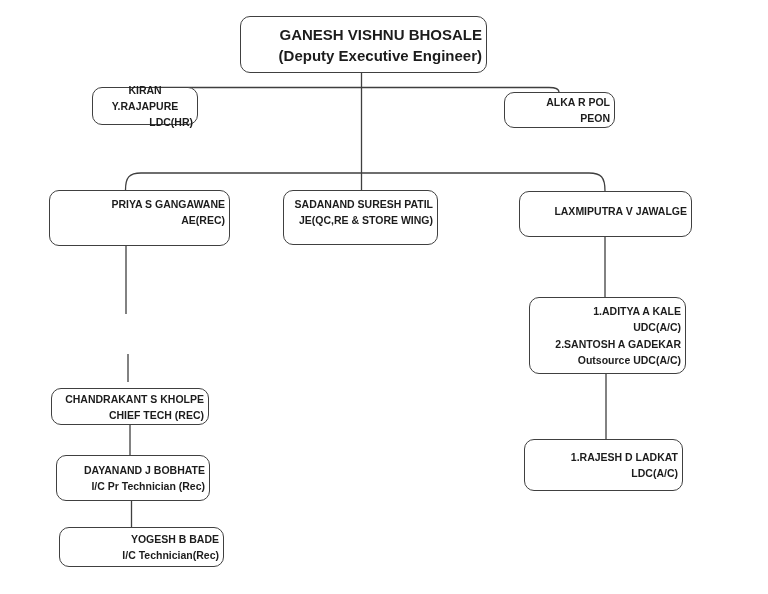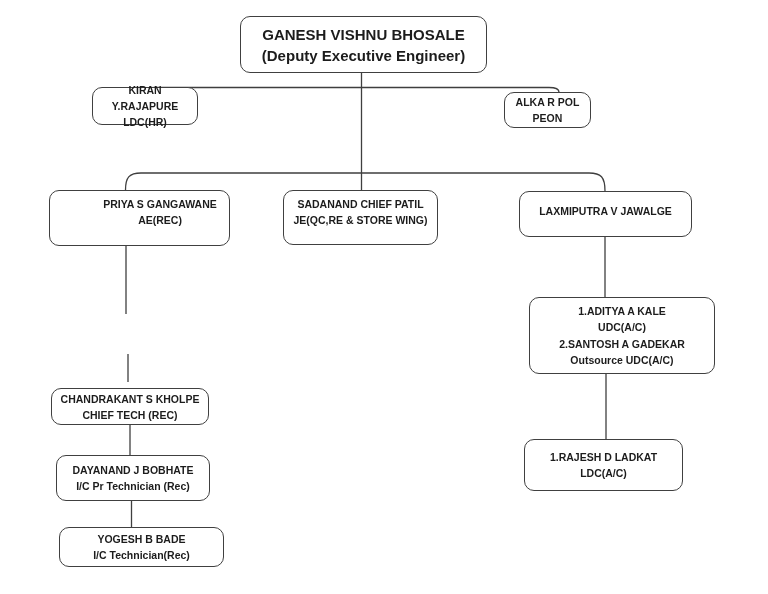--- a/index.html
+++ b/index.html
@@ -13,45 +13,45 @@
   #connectors{position:absolute;left:0;top:0;width:768px;height:594px;}
   #connectors path{fill:none;stroke:#3f3f3f;stroke-width:1.3;}
   .node{
     position:absolute;
     box-sizing:border-box;
     border:1.2px solid #404040;
     border-radius:10px;
     background:#ffffff;
     display:flex;
     flex-direction:column;
-    align-items:center;
+    align-items:flex-end;
     justify-content:center;
     text-align:center;
     color:#1c1c1c;
     font-weight:bold;
     font-size:10.5px;
     line-height:16px;
     padding:2px 4px;
   }
   .node.root{
     font-size:15px;
     line-height:21px;
   }
   
   #n-root       {left:240px;top:16px; width:247px;height:57px;}
   #n-kiran      {left:92px; top:87px; width:106px;height:38px;}
-  #n-alka       {left:504px;top:92px; width:87px;height:36px;}
+  #n-alka       {left:504px;top:92px; width:111px;height:36px;}
   #n-priya      {left:49px; top:190px;width:181px;height:56px;padding-bottom:15px;padding-left:45px;}
   #n-sadanand   {left:283px;top:190px;width:155px;height:55px;padding-bottom:14px;}
   #n-laxmiputra {left:519px;top:191px;width:173px;height:46px;padding-bottom:8px;}
   #n-rajesh-rec {left:57px; top:314px;width:142px;height:40px;}
   #n-chandrakant{left:51px; top:388px;width:158px;height:37px;}
   #n-dayanand   {left:56px; top:455px;width:154px;height:46px;}
   #n-yogesh     {left:59px; top:527px;width:165px;height:40px;}
-  #n-aditya     {left:529px;top:297px;width:186px;height:77px;line-height:16.5px;}
+  #n-aditya     {left:529px;top:297px;width:157px;height:77px;line-height:16.5px;}
   #n-rajesh-ac  {left:524px;top:439px;width:159px;height:52px;}
 </style>
 </head>
 <body>
 
 <div id="page">
 
   <svg id="connectors" viewBox="0 0 768 594" xmlns="http://www.w3.org/2000/svg">
     <path d="M361.5,73 L361.5,190"></path>
     <path d="M145,93 C145,88.5 148.5,87.5 156,87.5 L549,87.5 C555.5,87.5 559,88.5 559,92"></path>
@@ -78,21 +78,21 @@
     <div>ALKA R POL</div>
     <div>PEON</div>
   </div>
 
   <div class="node" id="n-priya">
     <div>PRIYA S GANGAWANE</div>
     <div>AE(REC)</div>
   </div>
 
   <div class="node" id="n-sadanand">
-    <div>SADANAND CHIEF PATIL</div>
+    <div>SADANAND SURESH PATIL</div>
     <div>JE(QC,RE &amp; STORE WING)</div>
   </div>
 
   <div class="node" id="n-laxmiputra">
     <div>LAXMIPUTRA V JAWALGE</div>
   </div>
 
 
   <div class="node" id="n-chandrakant">
     <div>CHANDRAKANT S KHOLPE</div>

